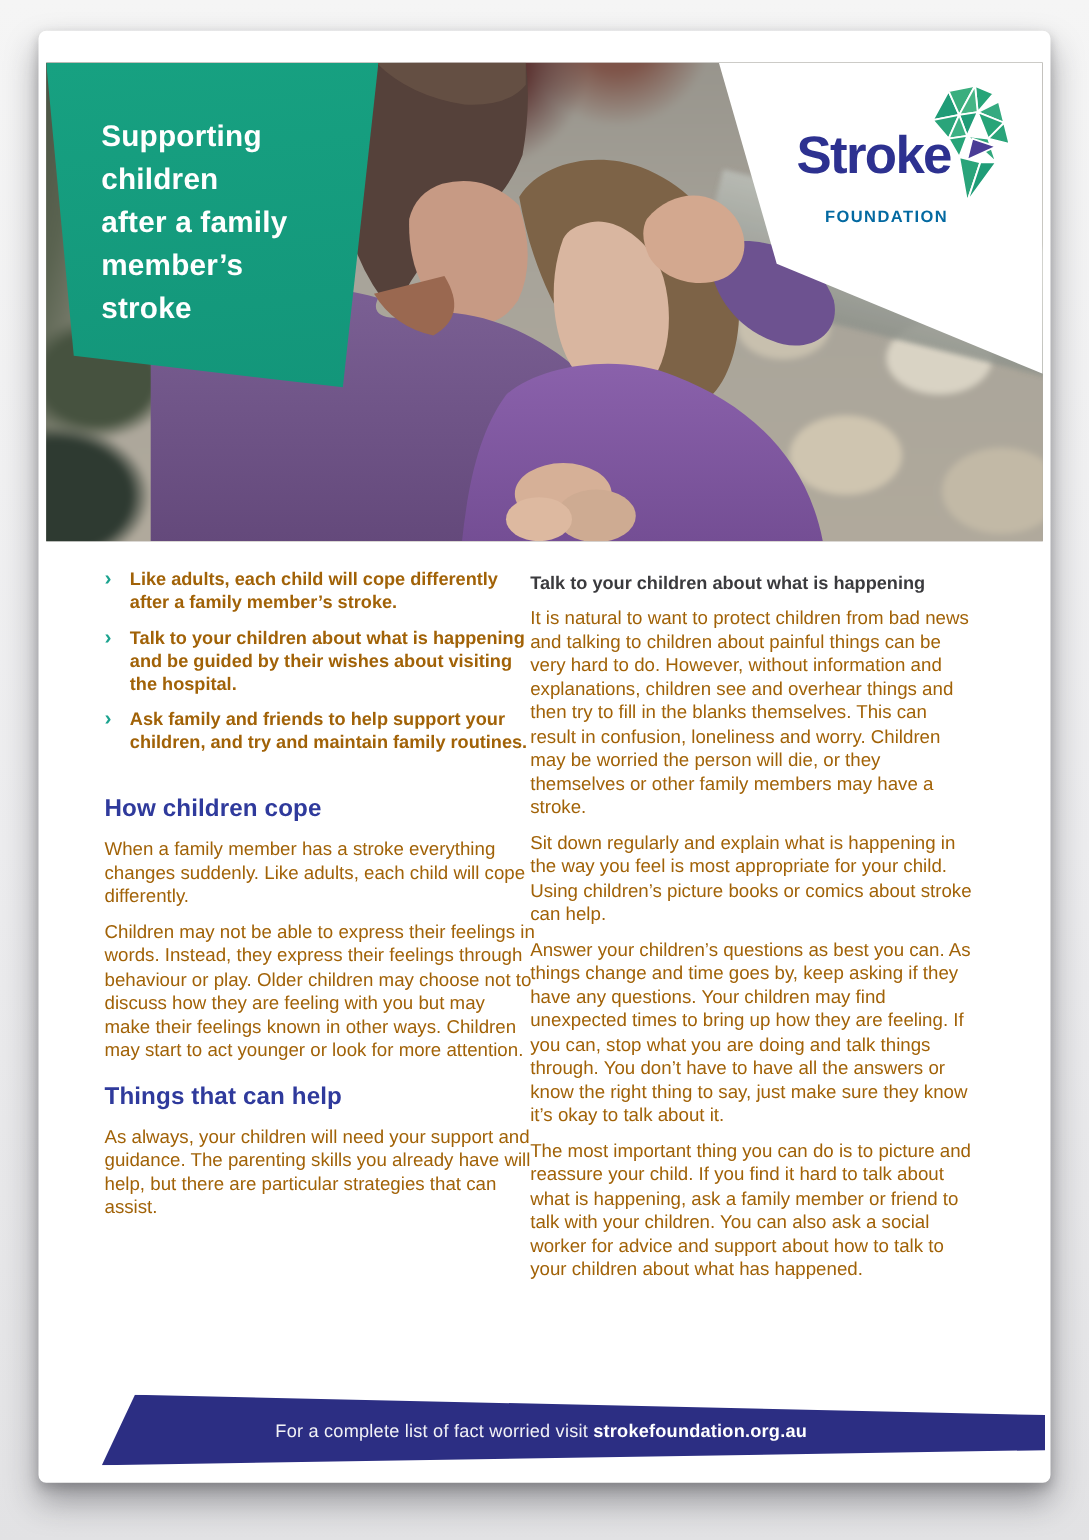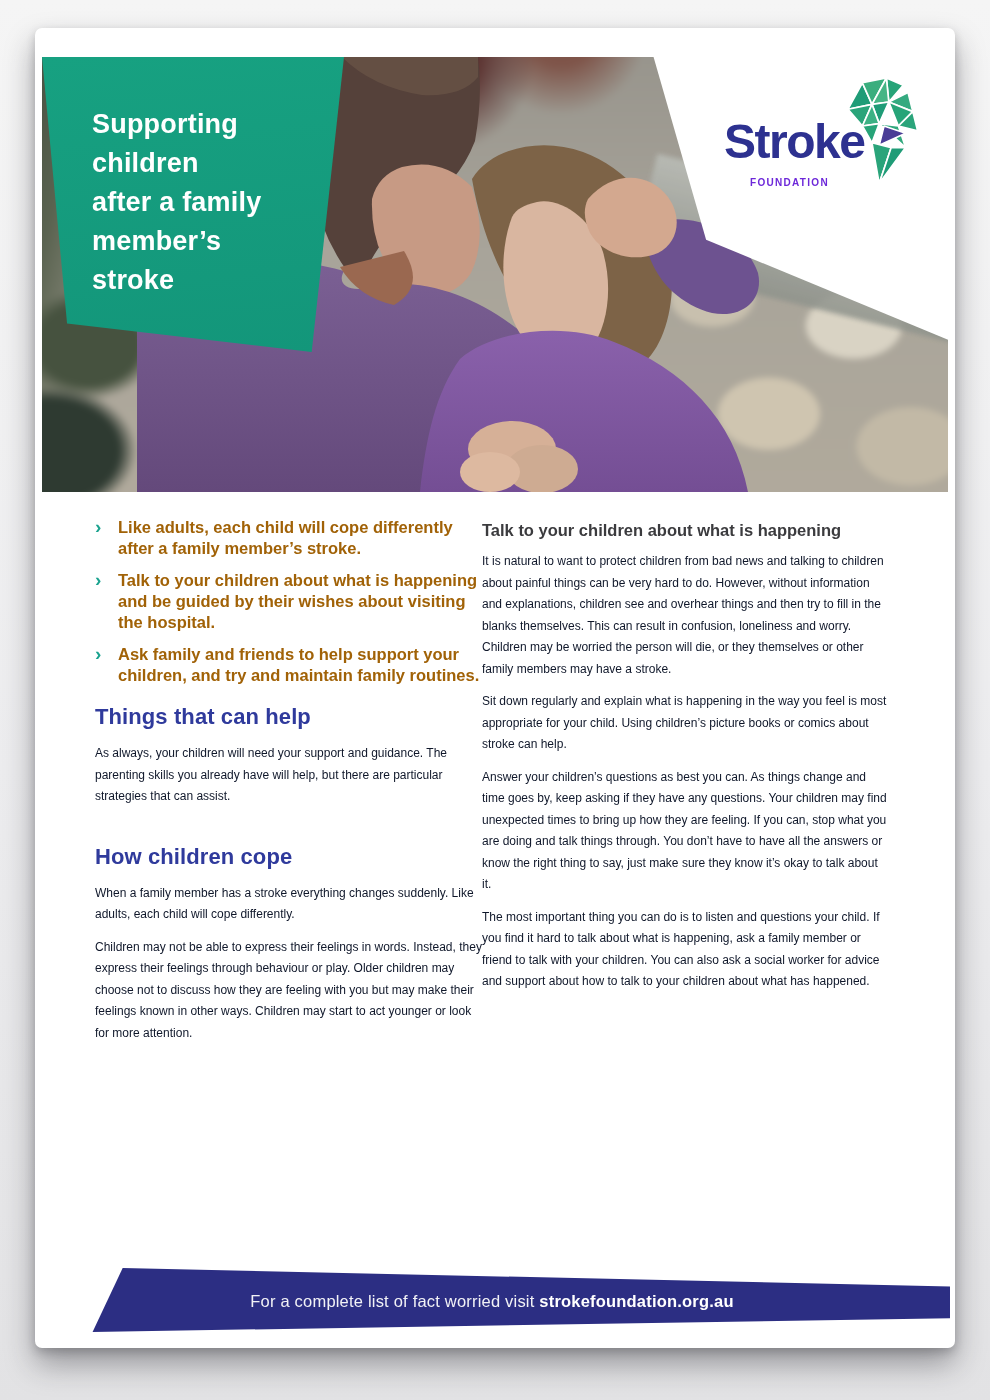--- a/index.html
+++ b/index.html
@@ -54,23 +54,23 @@
   .logo-wedge {
     position:absolute; inset:0; z-index:3; background:#ffffff;
     clip-path: polygon(67.5% 0, 100% 0, 100% 65%, 73.3% 42%);
   }
   .logo-wordmark {
     position:absolute; left:682px; top:60px;
     font-size:48px; font-weight:bold; letter-spacing:-1.5px;
     color:#2d3190; line-height:50px;
   }
   .logo-sub {
-    position:absolute; left:708px; top:120px;
-    font-size:10px; font-weight:bold; letter-spacing:1.3px;
-    color:#6d28d9;
+    position:absolute; left:708px; top:132px;
+    font-size:15px; font-weight:bold; letter-spacing:1.3px;
+    color:#0369a1;
   }
   .brain { position:absolute; left:770px; top:16px; z-index:1; }
 
   
   .title-box {
     position:absolute; left:0; top:0; width:302px; height:296px; z-index:4;
     background:linear-gradient(175deg,#17a181 0%, #13967a 100%);
     clip-path: polygon(0 0, 100% 0, 89.3% 99.7%, 8.3% 90%);
   }
   .title-text {
@@ -94,21 +94,21 @@
   }
   .bullet { display:flex; margin:0 0 11px; }
   .bullet .glyph {
     color:#1ba38f; font-weight:bold; font-size:19px; line-height:20px;
     width:14px; margin-right:9px; flex:none;
   }
   .bullet .txt {
     font-weight:bold; color:#a16207; font-size:16.5px; line-height:21px;
   }
   p.body {
-    font-size:12px; line-height:21.5px; color:#0f172a; margin:0 0 11px;
+    font-size:17px; line-height:21.5px; color:#a16207; margin:0 0 11px;
   }
 
   
   .footer-band {
     position:absolute; left:55px; top:1238px; width:860px; height:68px;
     background:#2c2e83;
     clip-path: polygon(3.8% 3%, 100% 30%, 100% 77%, 0.3% 97%);
     display:flex; align-items:center; justify-content:center;
     z-index:5;
   }
@@ -210,38 +210,38 @@
           <span class="txt">Talk to your children about what is happening and be guided by their wishes about visiting the hospital.</span>
         </div>
         <div class="bullet">
           <span class="glyph">›</span>
           <span class="txt">Ask family and friends to help support your children, and try and maintain family routines.</span>
         </div>
       </div>
     </section>
 
     <section>
-      <h2 class="section-heading mt2">Things that can help</h2>
-      <p class="body">As always, your children will need your support and guidance. The parenting skills you already have will help, but there are particular strategies that can assist.</p>
-    </section>
-
-    <section>
       <h2 class="section-heading mt1">How children cope</h2>
       <p class="body">When a family member has a stroke everything changes suddenly. Like adults, each child will cope differently.</p>
       <p class="body">Children may not be able to express their feelings in words. Instead, they express their feelings through behaviour or play. Older children may choose not to discuss how they are feeling with you but may make their feelings known in other ways. Children may start to act younger or look for more attention.</p>
+    </section>
+
+    <section>
+      <h2 class="section-heading mt2">Things that can help</h2>
+      <p class="body">As always, your children will need your support and guidance. The parenting skills you already have will help, but there are particular strategies that can assist.</p>
     </section>
   </div>
 
   <div class="col-right">
     <section>
       <h3 class="sub-heading">Talk to your children about what is happening</h3>
       <p class="body">It is natural to want to protect children from bad news and talking to children about painful things can be very hard to do. However, without information and explanations, children see and overhear things and then try to fill in the blanks themselves. This can result in confusion, loneliness and worry. Children may be worried the person will die, or they themselves or other family members may have a stroke.</p>
       <p class="body">Sit down regularly and explain what is happening in the way you feel is most appropriate for your child. Using children’s picture books or comics about stroke can help.</p>
       <p class="body">Answer your children’s questions as best you can. As things change and time goes by, keep asking if they have any questions. Your children may find unexpected times to bring up how they are feeling. If you can, stop what you are doing and talk things through. You don’t have to have all the answers or know the right thing to say, just make sure they know it’s okay to talk about it.</p>
-      <p class="body">The most important thing you can do is to listen and questions your child. If you find it hard to talk about what is happening, ask a family member or friend to talk with your children. You can also ask a social worker for advice and support about how to talk to your children about what has happened.</p>
+      <p class="body">The most important thing you can do is to picture and reassure your child. If you find it hard to talk about what is happening, ask a family member or friend to talk with your children. You can also ask a social worker for advice and support about how to talk to your children about what has happened.</p>
     </section>
   </div>
 
   <div class="footer-band">
     <div class="footer-text">
       <span>For a complete list of fact worried visit </span><b>strokefoundation.org.au</b>
     </div>
   </div>
 
 </div>

